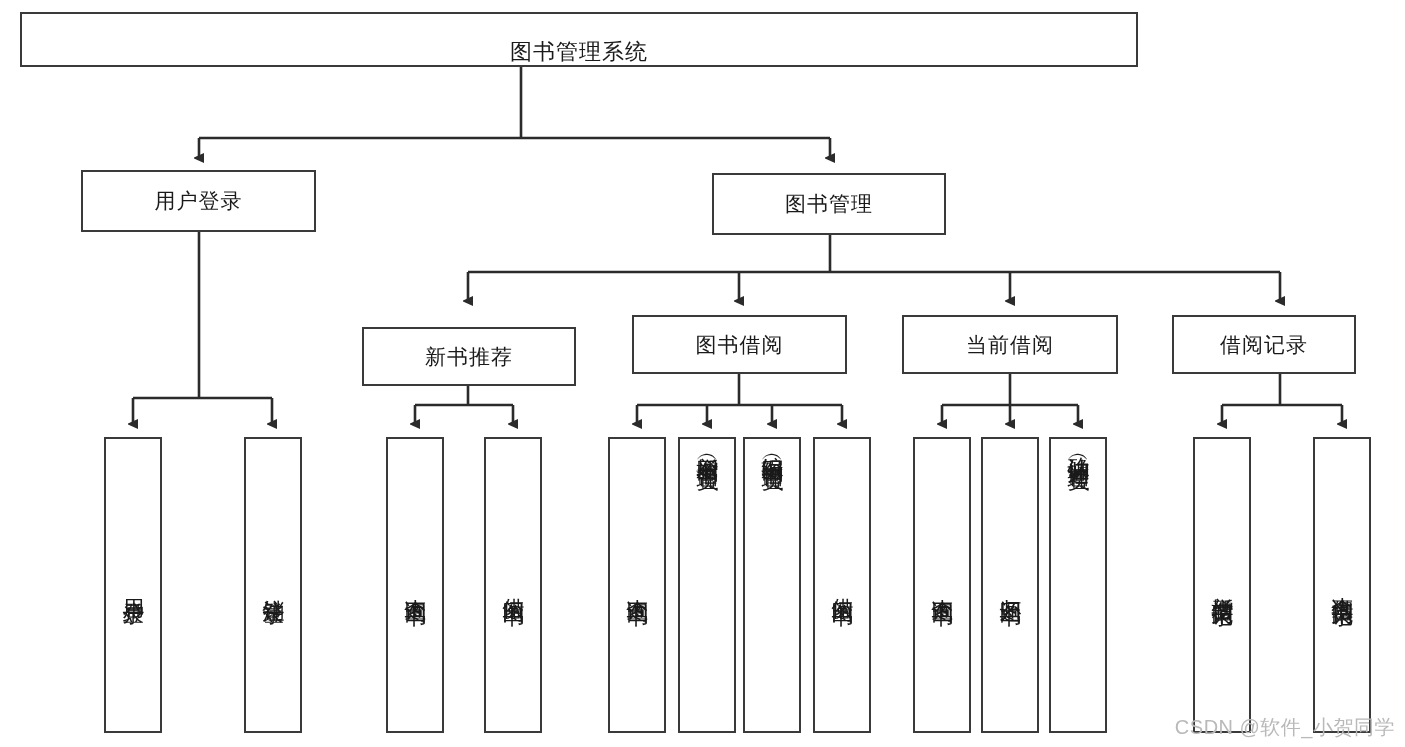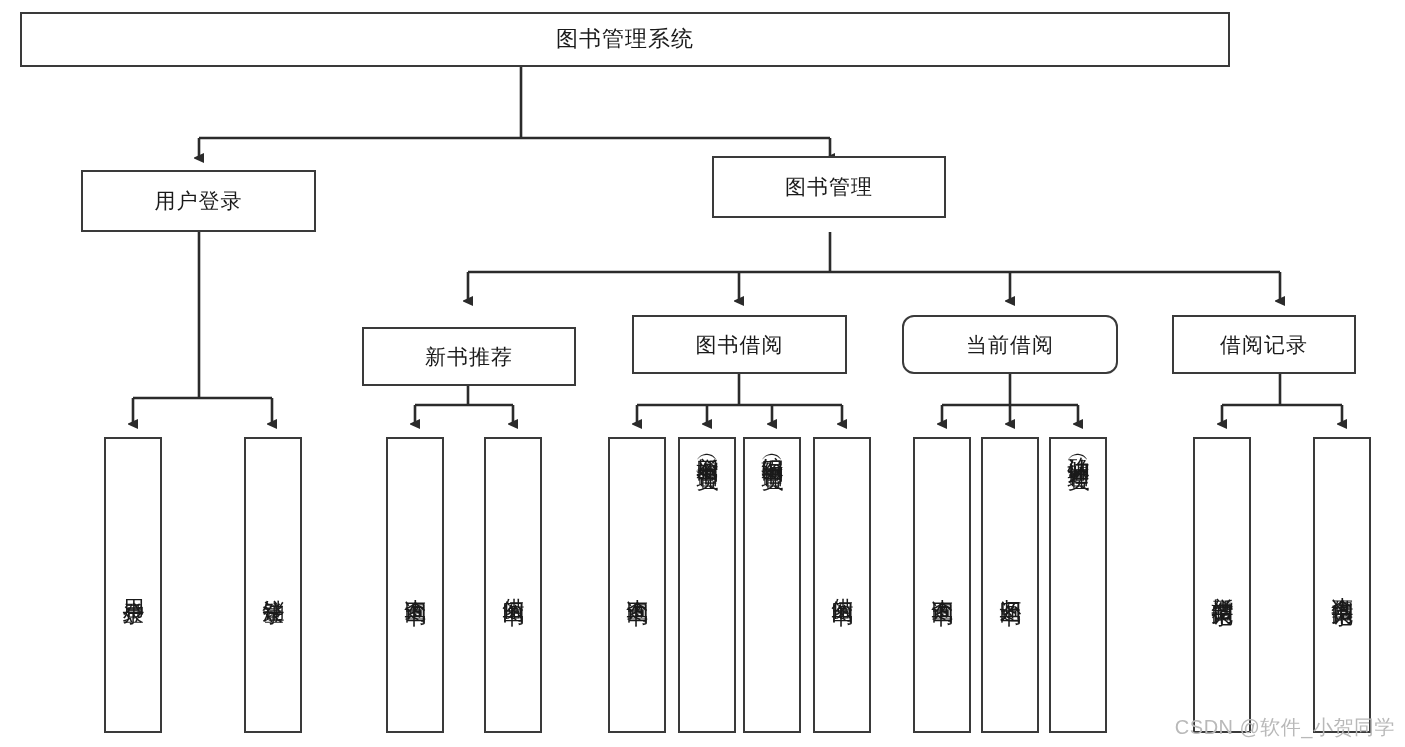--- a/index.html
+++ b/index.html
@@ -106,38 +106,38 @@
       <path d="M1010,405 L1010,424" marker-end="url(#arrow)"></path>
       <path d="M1078,405 L1078,424" marker-end="url(#arrow)"></path>
 
       <path d="M1280,374 L1280,405"></path>
       <path d="M1222,405 L1342,405"></path>
       <path d="M1222,405 L1222,424" marker-end="url(#arrow)"></path>
       <path d="M1342,405 L1342,424" marker-end="url(#arrow)"></path>
     </g>
   </svg>
 
-  <div class="node h root" style="left:20px;top:12px;width:1210px;height:55px;">
+  <div class="node h root" style="left:20px;top:12px;width:1118px;height:55px;align-items:flex-end;">
     <span class="lbl">图书管理系统</span>
   </div>
 
   <div class="node h" style="left:81px;top:170px;width:235px;height:62px;">
     <span class="lbl">用户登录</span>
   </div>
-  <div class="node h" style="left:712px;top:156px;width:234px;height:62px;">
+  <div class="node h" style="left:712px;top:173px;width:234px;height:62px;">
     <span class="lbl">图书管理</span>
   </div>
 
   <div class="node h" style="left:362px;top:315px;width:214px;height:59px;margin-top:12px;">
     <span class="lbl">新书推荐</span>
   </div>
   <div class="node h" style="left:632px;top:315px;width:215px;height:59px;">
     <span class="lbl">图书借阅</span>
   </div>
-  <div class="node h" style="left:902px;top:315px;width:216px;height:59px;border-radius:12px;">
+  <div class="node h" style="left:902px;top:315px;width:216px;height:59px;">
     <span class="lbl">当前借阅</span>
   </div>
   <div class="node h" style="left:1172px;top:315px;width:184px;height:59px;">
     <span class="lbl">借阅记录</span>
   </div>
 
   <div class="node v mid" style="left:104px;top:437px;width:58px;height:296px;">
     <span class="lbl">用户登录</span>
   </div>
   <div class="node v mid" style="left:244px;top:437px;width:58px;height:296px;">

